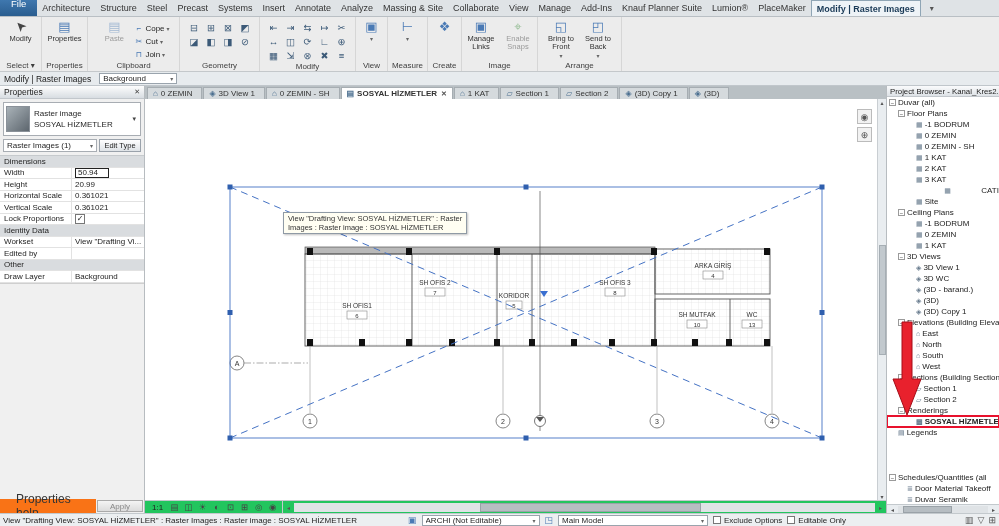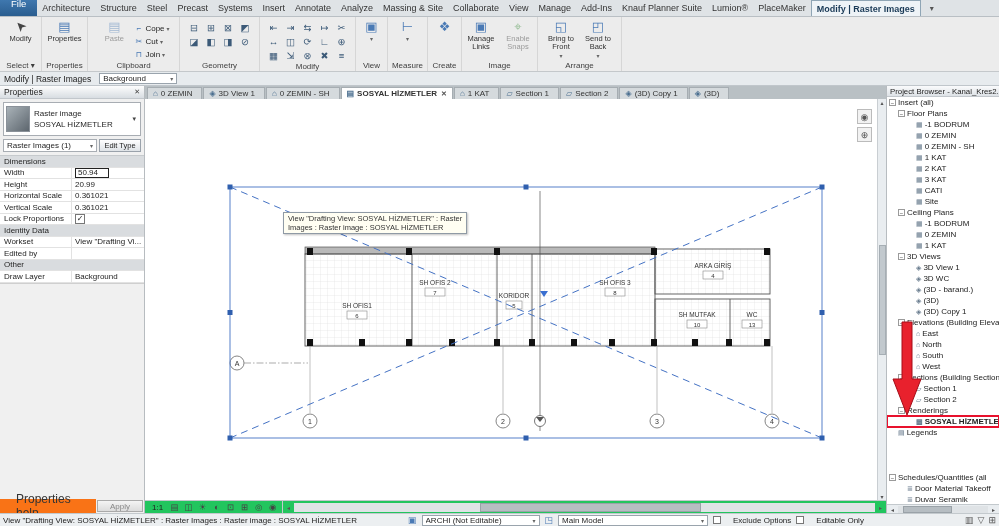--- a/index.html
+++ b/index.html
@@ -99,21 +99,21 @@
 .titem.selected{outline:2px solid #e8112d;outline-offset:-1px;font-weight:bold}
 .red-arrow{position:absolute;left:5px;top:224px;z-index:6}
 .pb-hscroll{height:9px;border-top:1px solid #c3c9cd;background:#e9edf0;display:flex;align-items:center;flex:0 0 auto}
 .pb-hscroll .hs-track{height:7px}
 .pb-hscroll .hs-thumb{height:7px;left:5%;width:55%}
 
 .statusbar{height:13px;background:#eceff1;border-top:1px solid #c3c9cd;display:flex;align-items:center;padding:0 3px;gap:5px;flex:0 0 auto}
 .sb-text{width:400px;font-size:8px;color:#222;white-space:nowrap;overflow:hidden;text-overflow:ellipsis}
 .sb-field{height:11px;background:#fff;border:1px solid #9aa4ad;display:flex;align-items:center;gap:3px;padding:0 3px;font-size:8px;white-space:nowrap}
 .sb-icon{font-size:9px;color:#4a7ab5}
-.sb-check{display:flex;align-items:flex-start;gap:12px;font-size:8px;white-space:nowrap}
+.sb-check{display:flex;align-items:flex-start;gap:3px;font-size:8px;white-space:nowrap}
 .cbox{width:8px;height:8px;border:1px solid #777;background:#fff;flex:0 0 auto}
 .sb-right{margin-left:auto;display:flex;align-items:center;gap:4px}
 .sb-right .sb-icon{color:#555}
 </style>
 </head>
 <body>
 
 <div class="app">
 
   <div class="ribbon-tabs">
@@ -640,21 +640,21 @@
         </div>
       </div>
     </div>
 
     <div class="browser">
       <div class="pb-title">Project Browser - Kanal_Kres2...</div>
       <div class="pb-tree">
         <div class="titem" style="padding-left: 2px;">
             <span class="texp">−</span>
 
-            <span class="tlabel">Insert (all)</span>
+            <span class="tlabel">Duvar (all)</span>
           </div>
           <div class="titem" style="padding-left: 11px;">
             <span class="texp">−</span>
 
             <span class="tlabel">Floor Plans</span>
           </div>
           <div class="titem" style="padding-left: 20px;">
             <span class="texp"></span>
             <span class="tglyph">▦</span>
             <span class="tlabel">-1 BODRUM</span>
@@ -677,21 +677,21 @@
           <div class="titem" style="padding-left: 20px;">
             <span class="texp"></span>
             <span class="tglyph">▦</span>
             <span class="tlabel">2 KAT</span>
           </div>
           <div class="titem" style="padding-left: 20px;">
             <span class="texp"></span>
             <span class="tglyph">▦</span>
             <span class="tlabel">3 KAT</span>
           </div>
-          <div class="titem" style="padding-left: 20px;">
+          <div class="titem" style="padding-left: 20px; justify-content: space-between;">
             <span class="texp"></span>
             <span class="tglyph">▦</span>
             <span class="tlabel">CATI</span>
           </div>
           <div class="titem" style="padding-left: 20px;">
             <span class="texp"></span>
             <span class="tglyph">▦</span>
             <span class="tlabel">Site</span>
           </div>
           <div class="titem" style="padding-left: 11px;">

